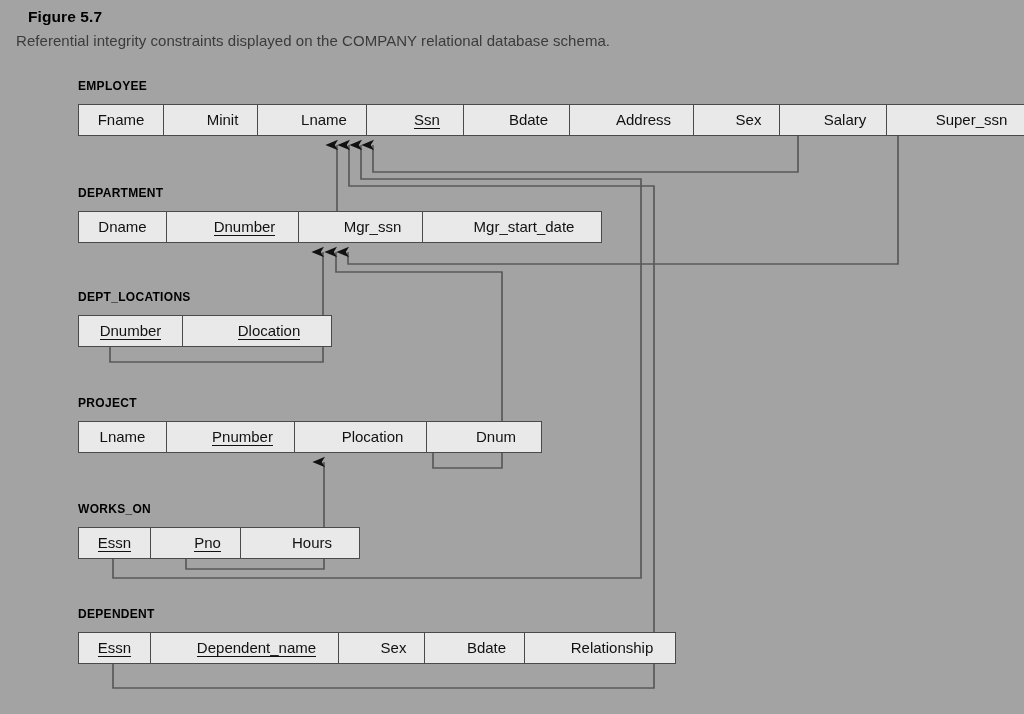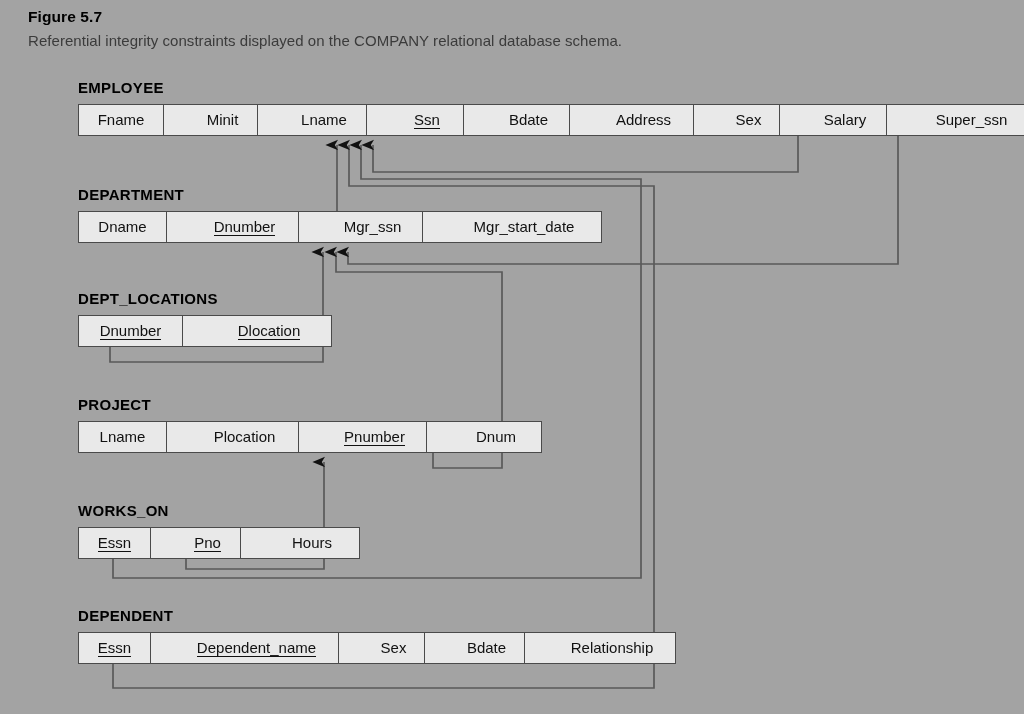--- a/index.html
+++ b/index.html
@@ -26,31 +26,31 @@
     position: absolute;
     left: 28px;
     top: 8px;
     font-size: 15.5px;
     font-weight: bold;
     color: #000000;
     letter-spacing: 0.1px;
   }
   .fig-caption {
     position: absolute;
-    left: 28px;
+    left: 16px;
     top: 32px;
     font-size: 15px;
     font-weight: normal;
     color: #3b3b3b;
     letter-spacing: 0.05px;
     white-space: nowrap;
   }
   .rel-name {
     position: absolute;
-    font-size: 15px;
+    font-size: 12px;
     font-weight: bold;
     color: #000000;
     letter-spacing: 0.3px;
     white-space: nowrap;
   }
   .rel-table {
     position: absolute;
     display: flex;
     flex-direction: row;
     border: 1.6px solid #4a4a4a;
@@ -176,25 +176,25 @@
         </div>
         <div class="attr pk" style="width: 124px;">
           <span class="txt">Dlocation</span>
         </div>
       </div>
       <div class="rel-name" style="left: 78px; top: 396px;">PROJECT</div>
       <div class="rel-table" style="left: 78px; top: 421px;">
         <div class="attr" style="width: 88px;">
           <span class="txt">Lname</span>
         </div>
+        <div class="attr pk" style="width: 104px;">
+          <span class="txt">Pnumber</span>
+        </div>
         <div class="attr" style="width: 108px;">
           <span class="txt">Plocation</span>
-        </div>
-        <div class="attr pk" style="width: 104px;">
-          <span class="txt">Pnumber</span>
         </div>
         <div class="attr" style="width: 90px;">
           <span class="txt">Dnum</span>
         </div>
       </div>
       <div class="rel-name" style="left: 78px; top: 502px;">WORKS_ON</div>
       <div class="rel-table" style="left: 78px; top: 527px;">
         <div class="attr pk" style="width: 72px;">
           <span class="txt">Essn</span>
         </div>

